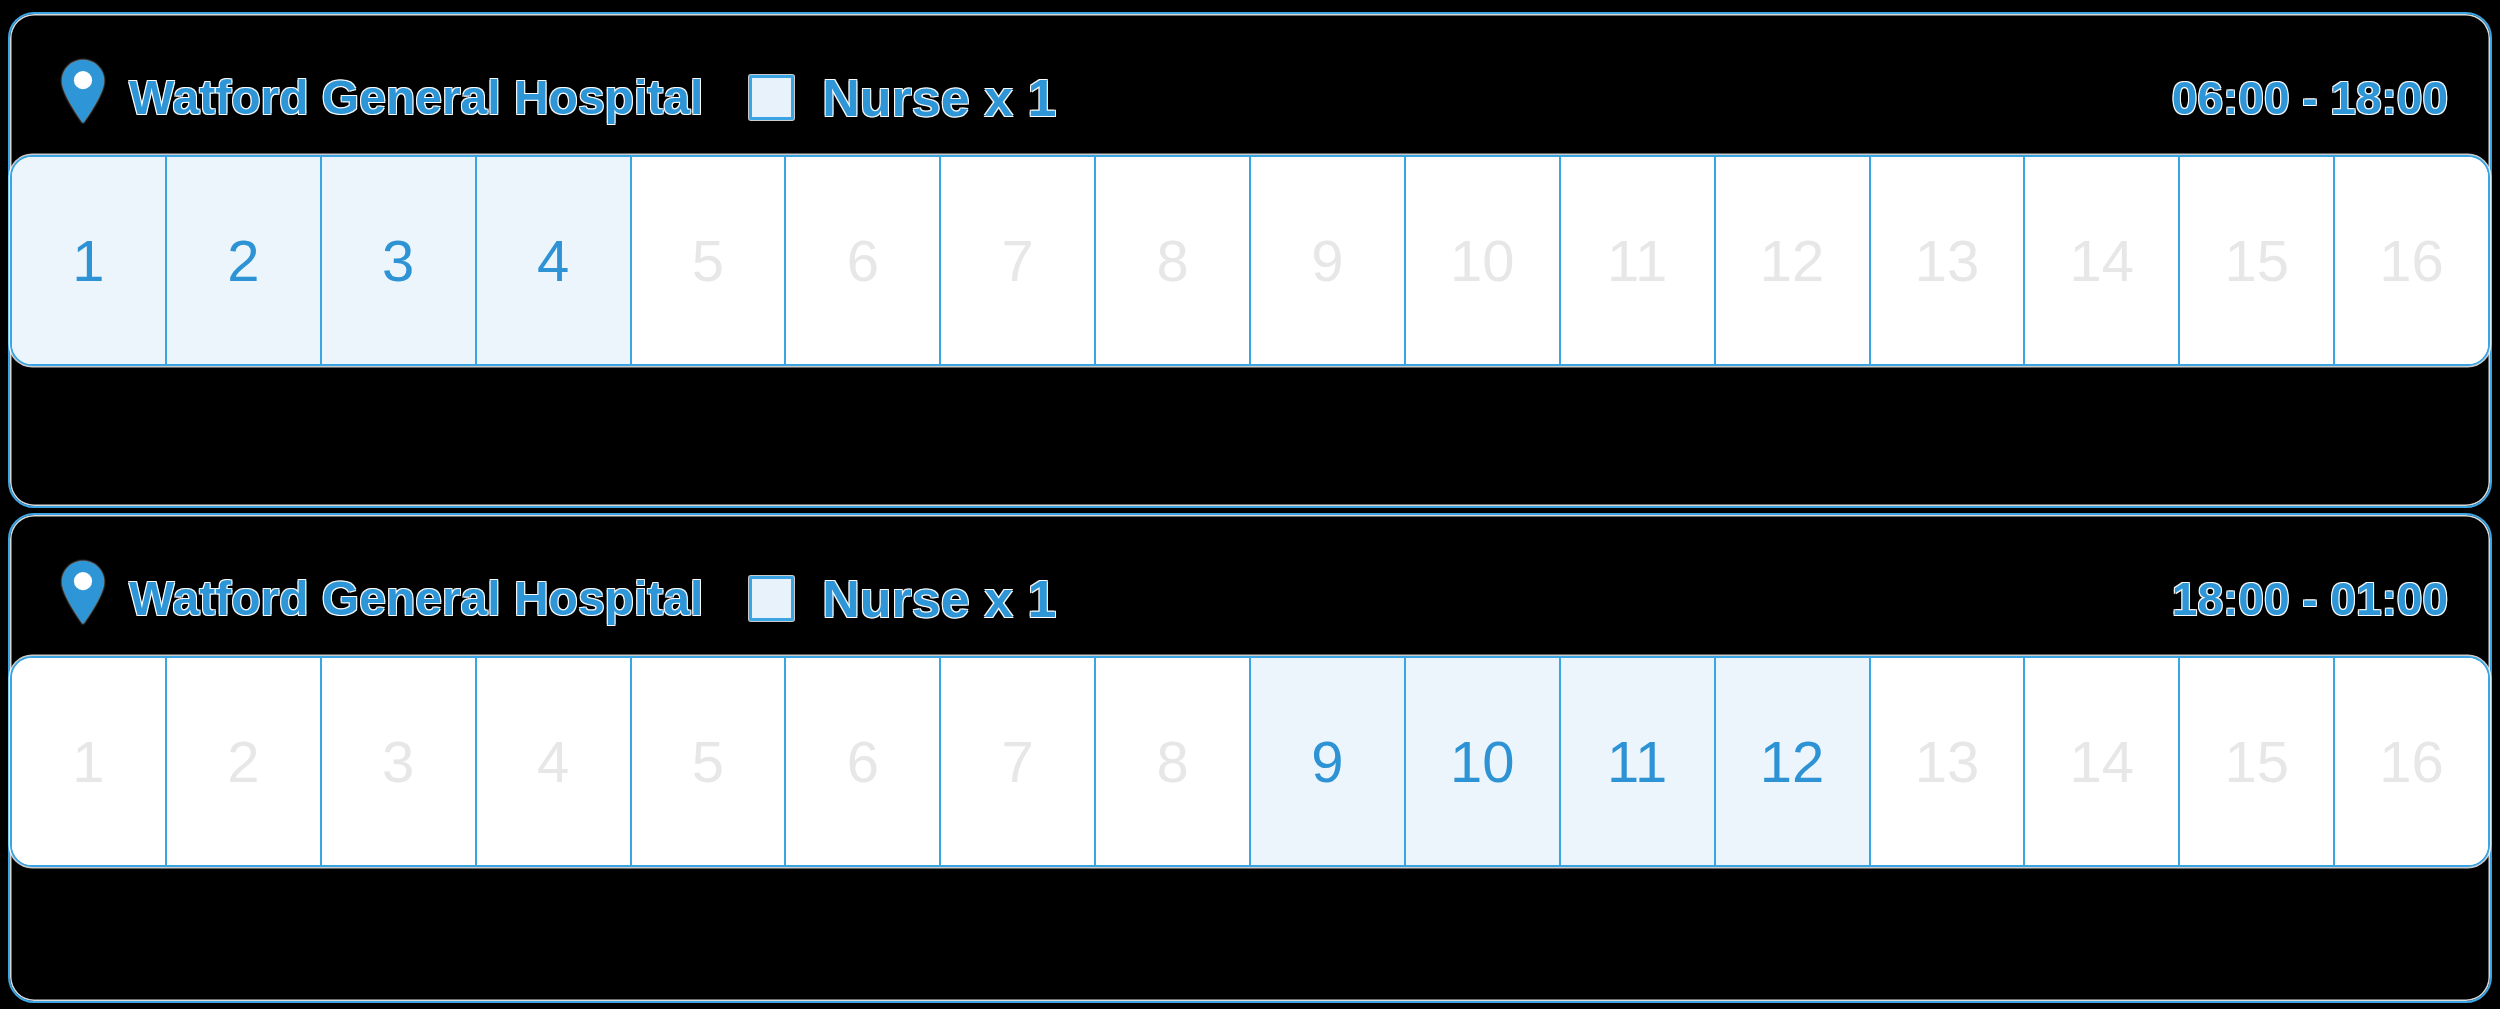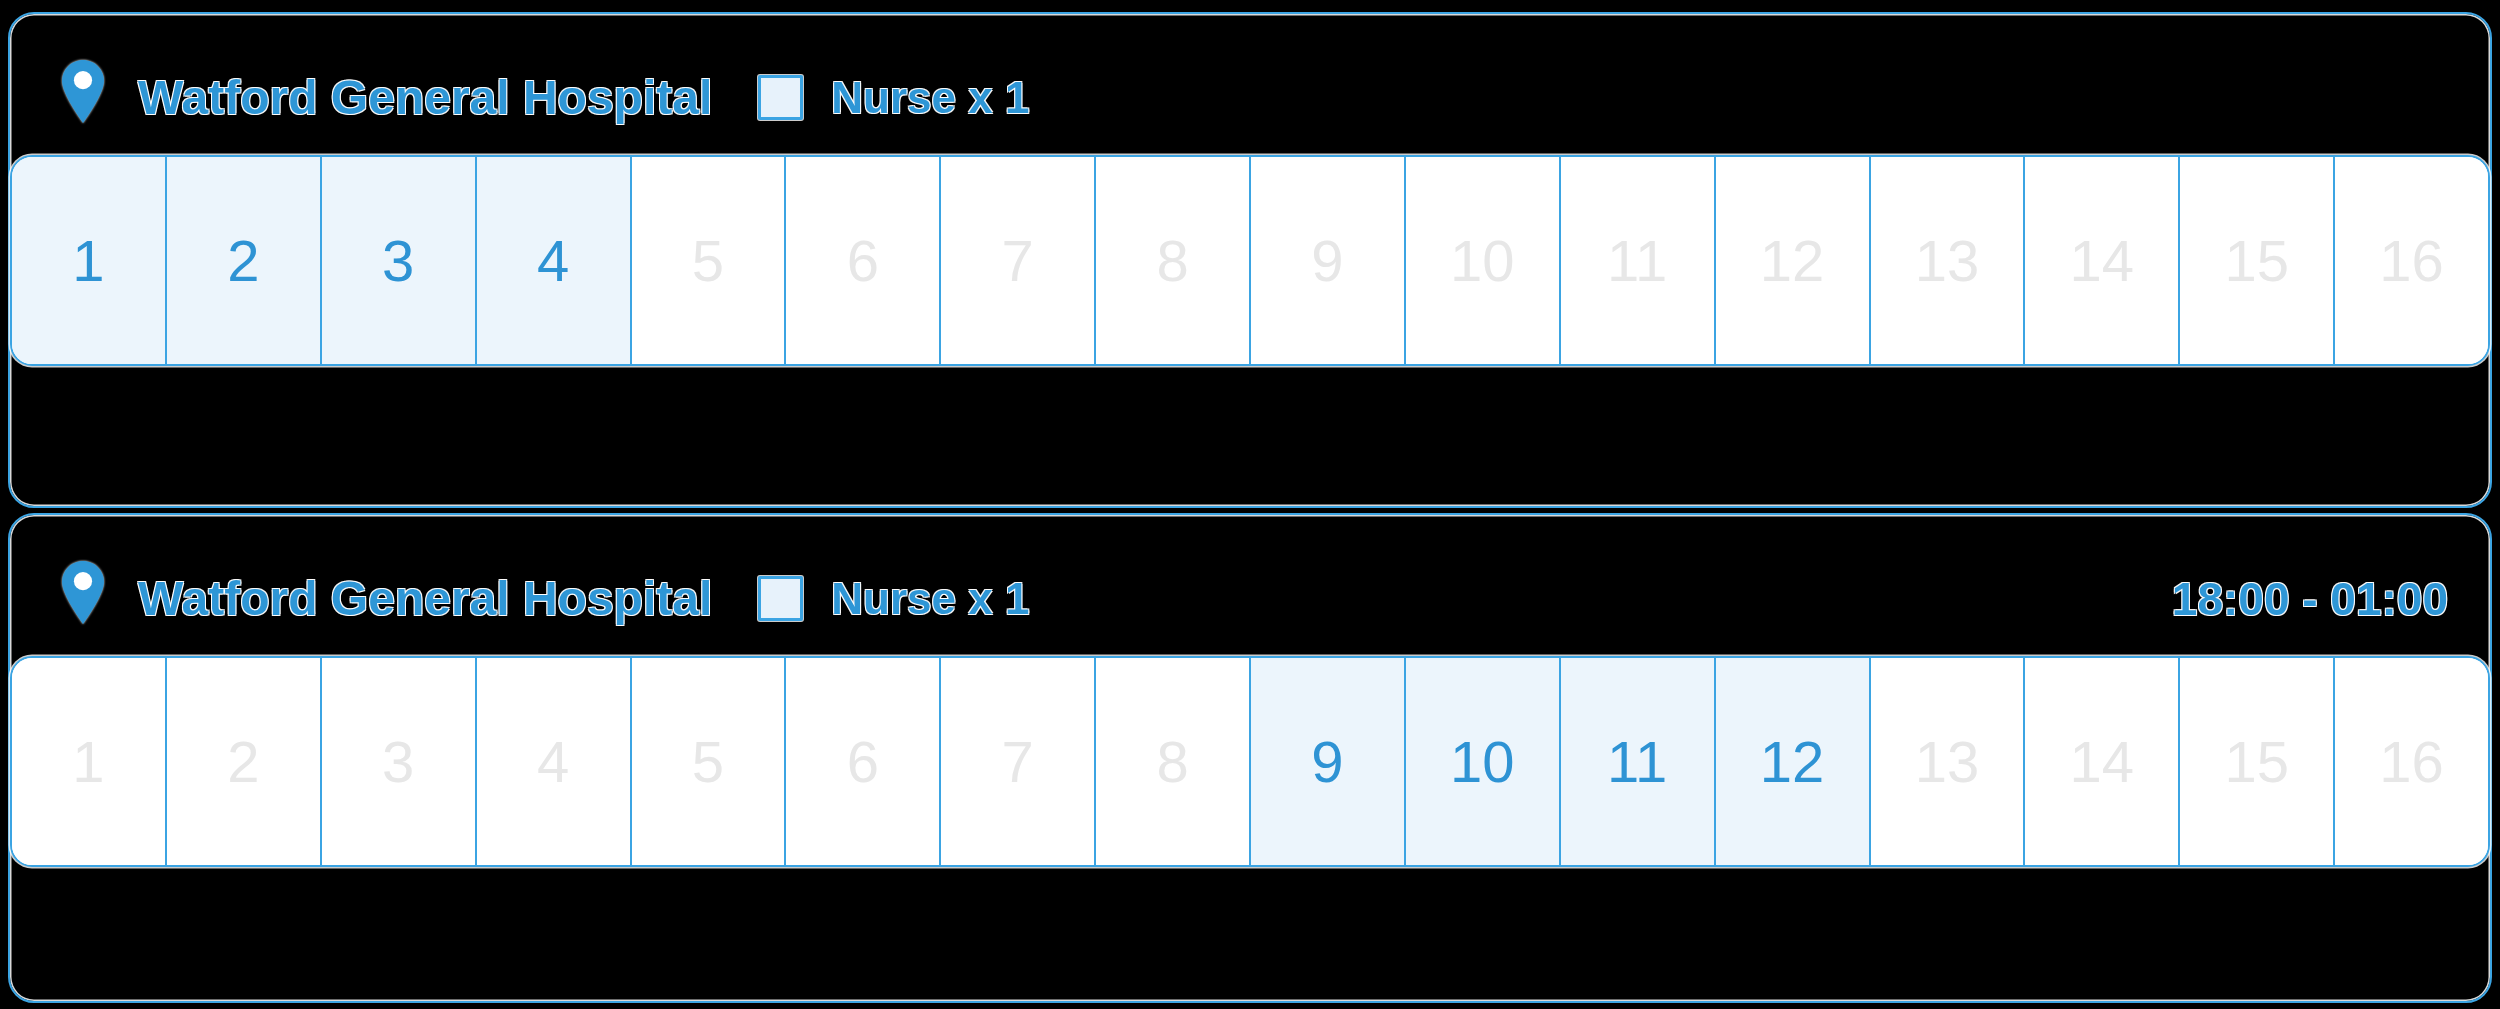--- a/index.html
+++ b/index.html
@@ -27,33 +27,33 @@
     position:absolute; top:0; left:0; right:0; height:141px;
     display:flex; align-items:center;
     padding:26px 42px 0 52px;
   }
   .halo{ text-shadow: 1px 1px 0 rgba(255,255,255,.95), -1px -1px 0 rgba(255,255,255,.95),
                       1px -1px 0 rgba(255,255,255,.95), -1px 1px 0 rgba(255,255,255,.95); }
   .pin{ width:42px; height:63px; margin-top:-12px; flex:0 0 auto;
         filter: drop-shadow(0 0 1px rgba(255,255,255,.9)); }
   .pin svg{ display:block; width:42px; height:63px; }
   .location-title{
-    margin-left:34px;
+    margin-left:25px;
     font-size:48px; font-weight:600; color:var(--accent);
     white-space:nowrap;
   }
   .swatch{
     margin-left:46px; width:45px; height:45px; flex:0 0 auto;
     background:#e7f2fb; border:3.5px solid var(--border); border-radius:2px;
     box-shadow: 0 0 0 1px rgba(255,255,255,.8);
     cursor:pointer;
   }
   .role-label{
     margin-left:28px;
-    font-size:44px; font-weight:600; color:var(--accent);
+    font-size:52px; font-weight:600; color:var(--accent);
     white-space:nowrap;
   }
   .time-label{
     margin-left:auto;
     font-size:46px; font-weight:700; color:var(--accent);
     white-space:nowrap;
   }
 
   .slot-row{
     position:absolute; top:141px; left:0; right:0; height:211px;
@@ -79,20 +79,21 @@
   <div class="card-header">
     <span class="pin">
       <svg viewBox="0 0 24 36" xmlns="http://www.w3.org/2000/svg">
         <path d="M12 0 C5.37 0 0 5.37 0 12 c0 7.8 12 24 12 24 s12 -16.2 12 -24 C24 5.37 18.63 0 12 0 z" fill="#2e96d6"></path>
         <circle cx="12" cy="11.5" r="5.2" fill="#ffffff"></circle>
       </svg>
     </span>
     <span class="location-title halo">Watford General Hospital</span>
     <span class="swatch"></span>
     <span class="role-label halo">Nurse x 1</span>
+    <span class="time-label halo">06:00 - 18:00</span>
   </div>
   <div class="slot-row">
       <div class="slot active">1</div>
       <div class="slot active">2</div>
       <div class="slot active">3</div>
       <div class="slot active">4</div>
       <div class="slot">5</div>
       <div class="slot">6</div>
       <div class="slot">7</div>
       <div class="slot">8</div>

